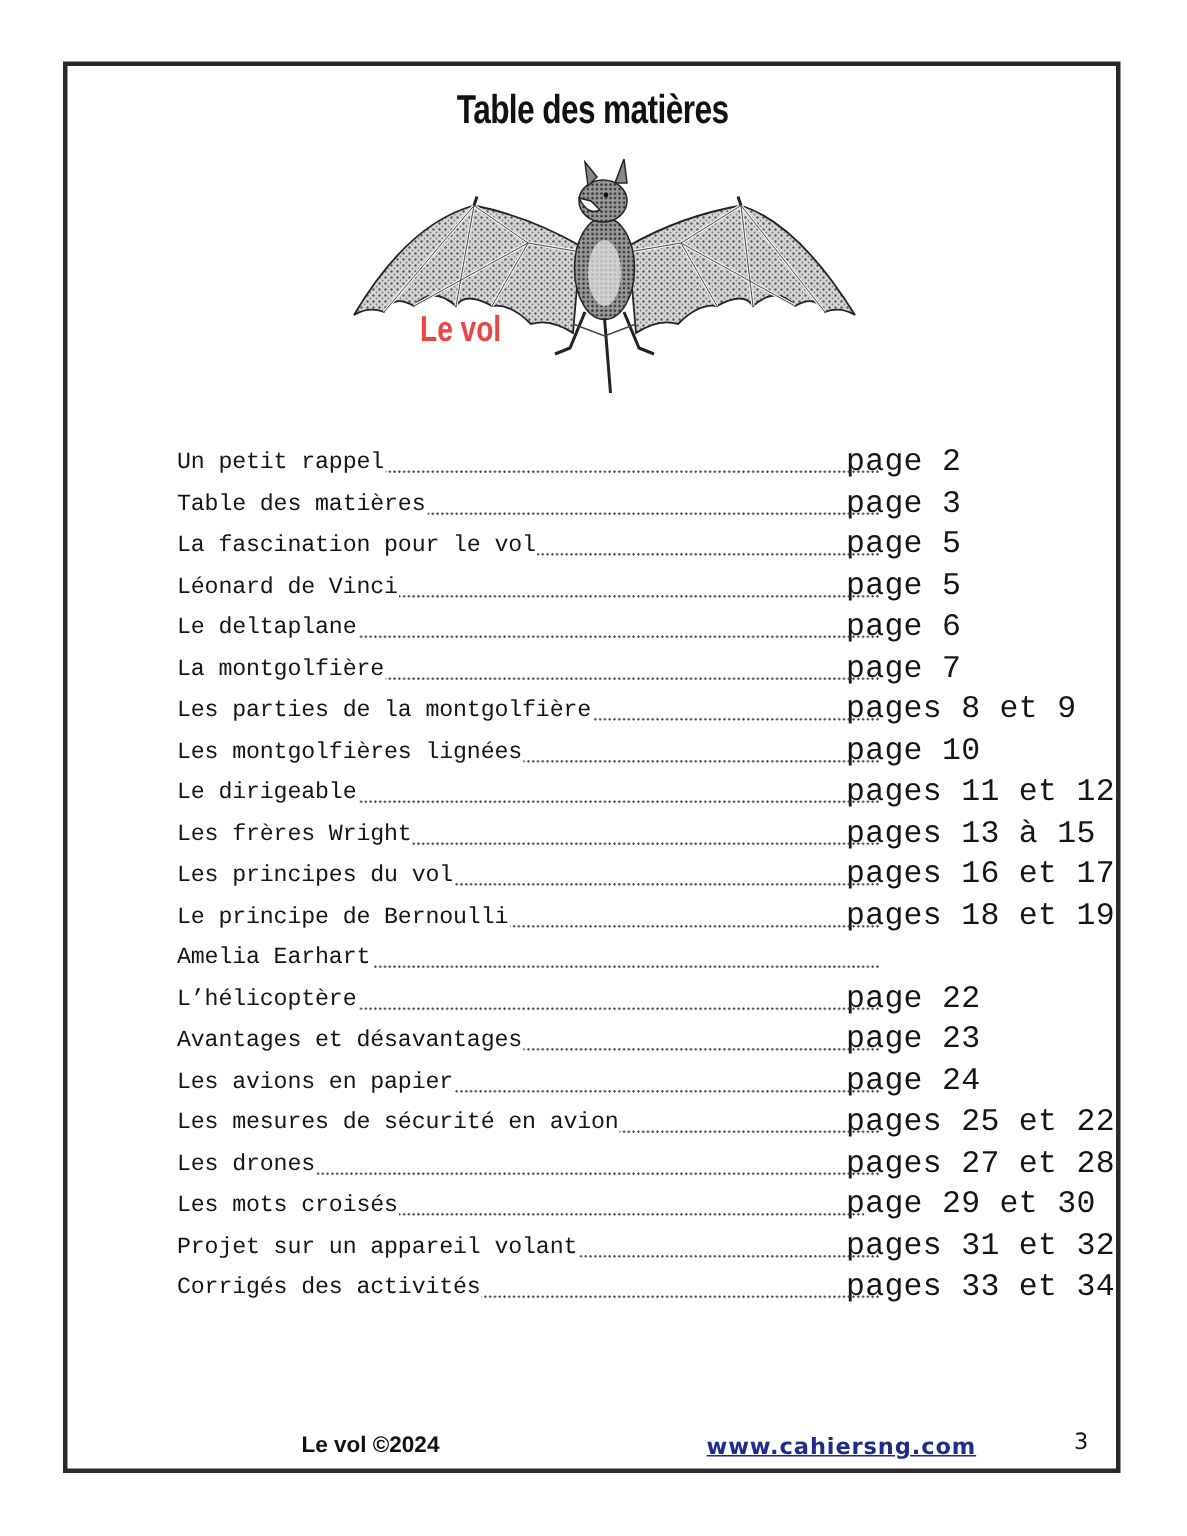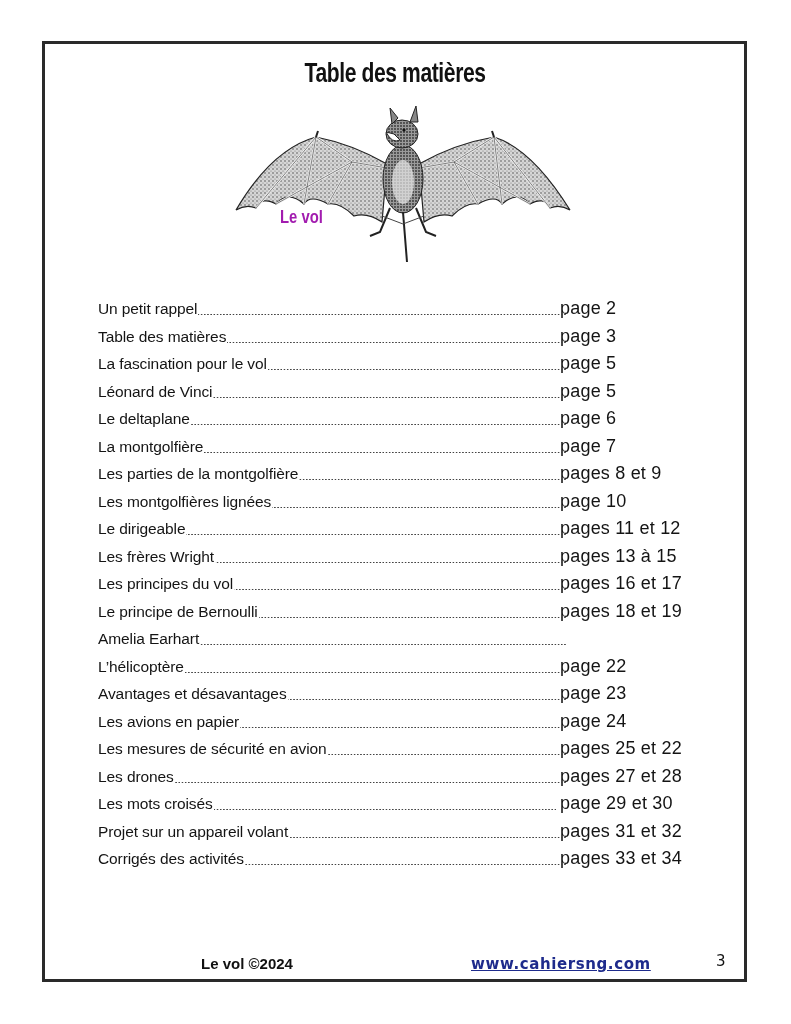--- a/index.html
+++ b/index.html
@@ -6,31 +6,31 @@
   body { width: 791px; height: 1024px; position: relative; overflow: hidden;
          font-family: "DejaVu Sans", sans-serif; color: #111; }
   .page-frame { position: absolute; left: 42px; top: 41px; width: 699px; height: 935px;
                 border: 3px solid #2a2a2a; box-sizing: content-box; }
   .title { position: absolute; left: 0; top: 58px; width: 791px; text-align: center;
            font-family: "Liberation Sans", sans-serif; font-weight: bold; font-size: 27px;
            letter-spacing: -0.5px; color: #111; }
   .title span { display: inline-block; transform: scaleX(0.78); transform-origin: center; }
   .bat { position: absolute; left: 232px; top: 104px; width: 342px; height: 162px; }
   .subtitle { position: absolute; left: 280px; top: 206px; font-family: "Liberation Sans", sans-serif;
-              font-weight: bold; font-size: 19px; color: #a21caf; }
+              font-weight: bold; font-size: 24px; color: #ef4444; }
   .subtitle span { display: inline-block; transform: scaleX(0.78); transform-origin: left; }
   .toc { position: absolute; left: 98px; top: 295px; width: 620px; }
   .toc-row { position: relative; height: 27.5px; line-height: 27.5px; font-size: 16px;
-             font-family: Liberation Sans, sans-serif; color: #141414; white-space: nowrap; }
+             font-family: Liberation Mono, monospace; color: #141414; white-space: nowrap; margin-left: 20px; }
   .toc-label { position: absolute; left: 0; top: 0; background: #fff; padding-right: 1px; z-index: 2;
                font-size: 15.5px; letter-spacing: -0.1px; }
   .toc-dots { position: absolute; left: 0; top: 16px; height: 6px; z-index: 1;
               background-image: radial-gradient(circle, #444 0.7px, transparent 0.9px);
               background-size: 3.2px 3px; background-repeat: repeat-x; background-position: 0 2px; }
-  .toc-page { position: absolute; left: 462px; top: 0; font-size: 18px; letter-spacing: 0.2px; }
+  .toc-page { position: absolute; left: 446px; top: 0; font-size: 21px; letter-spacing: 0.2px; }
   .footer-left { position: absolute; left: 201px; top: 955px; font-size: 15px; font-weight: bold;
                  font-family: Liberation Sans, sans-serif; color: #111; }
   .footer-url { position: absolute; left: 471px; top: 955px; font-size: 15px; font-weight: bold;
                 font-family: "DejaVu Sans", sans-serif; letter-spacing: 0.6px; }
   .page-num { position: absolute; left: 716px; top: 952px; font-size: 15px;
               font-family: "DejaVu Sans", sans-serif; color: #111; }
 </style>
 </head>
 <body>
 

